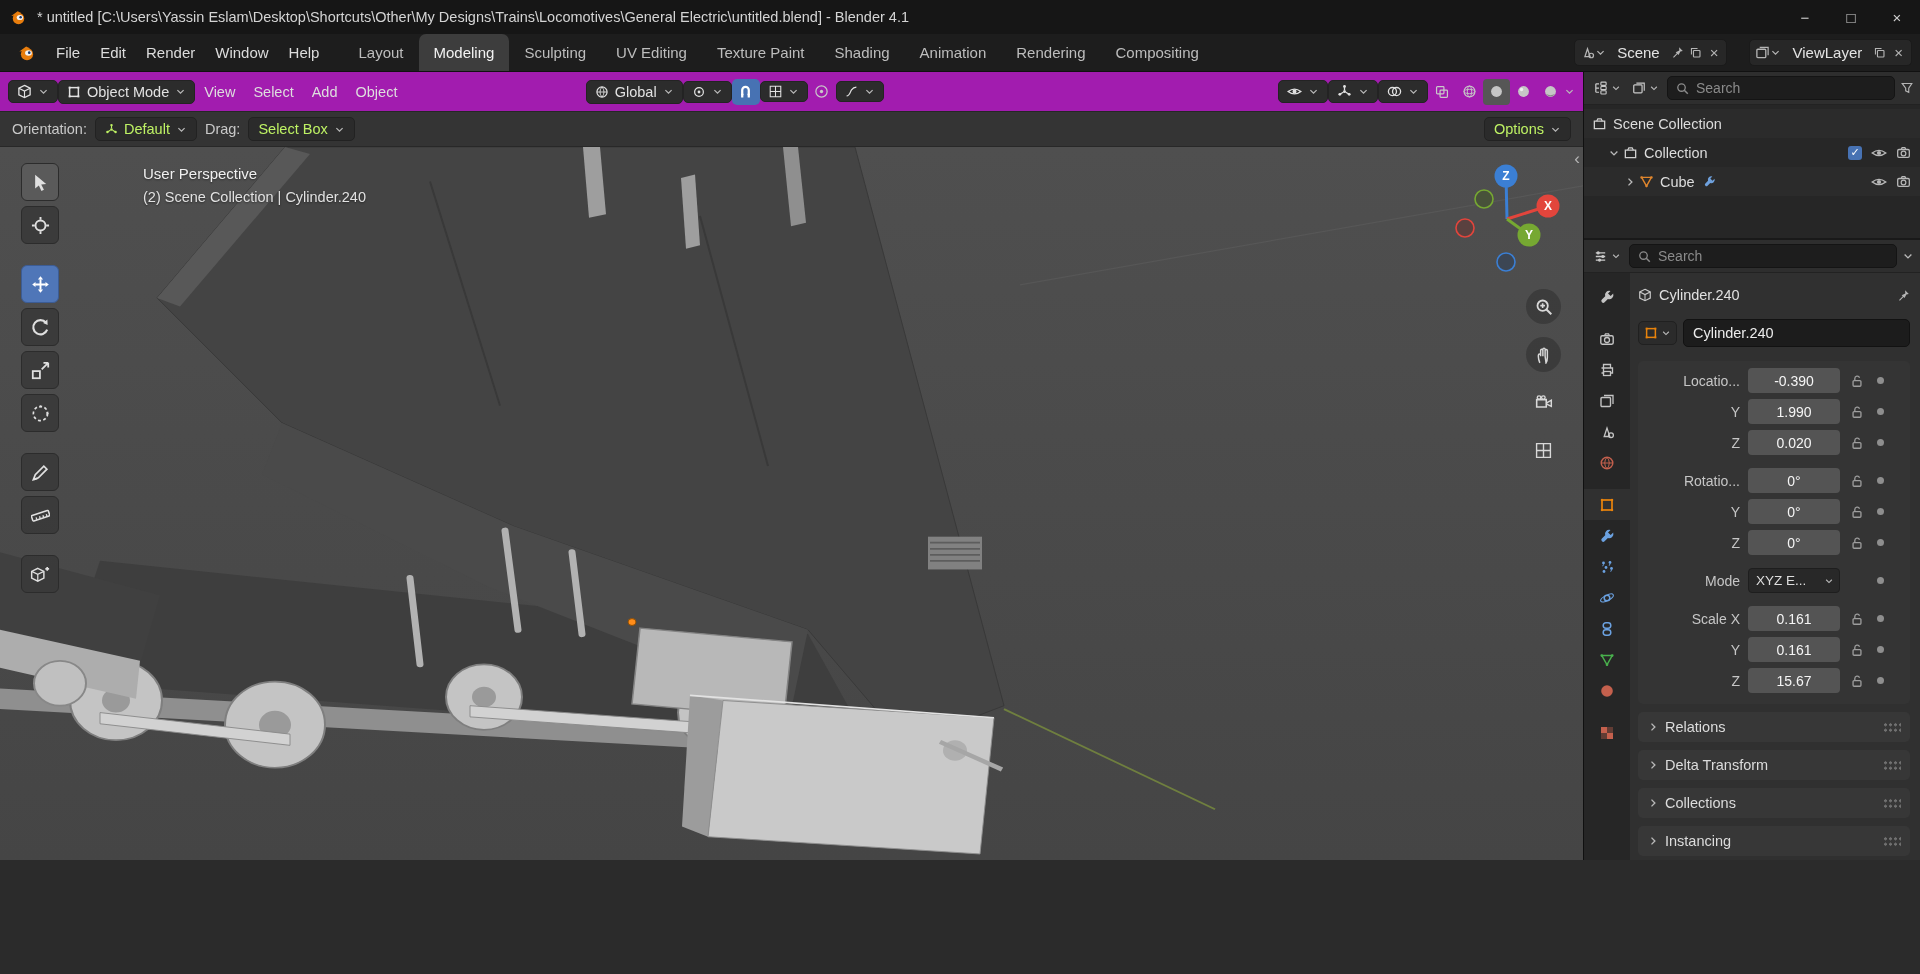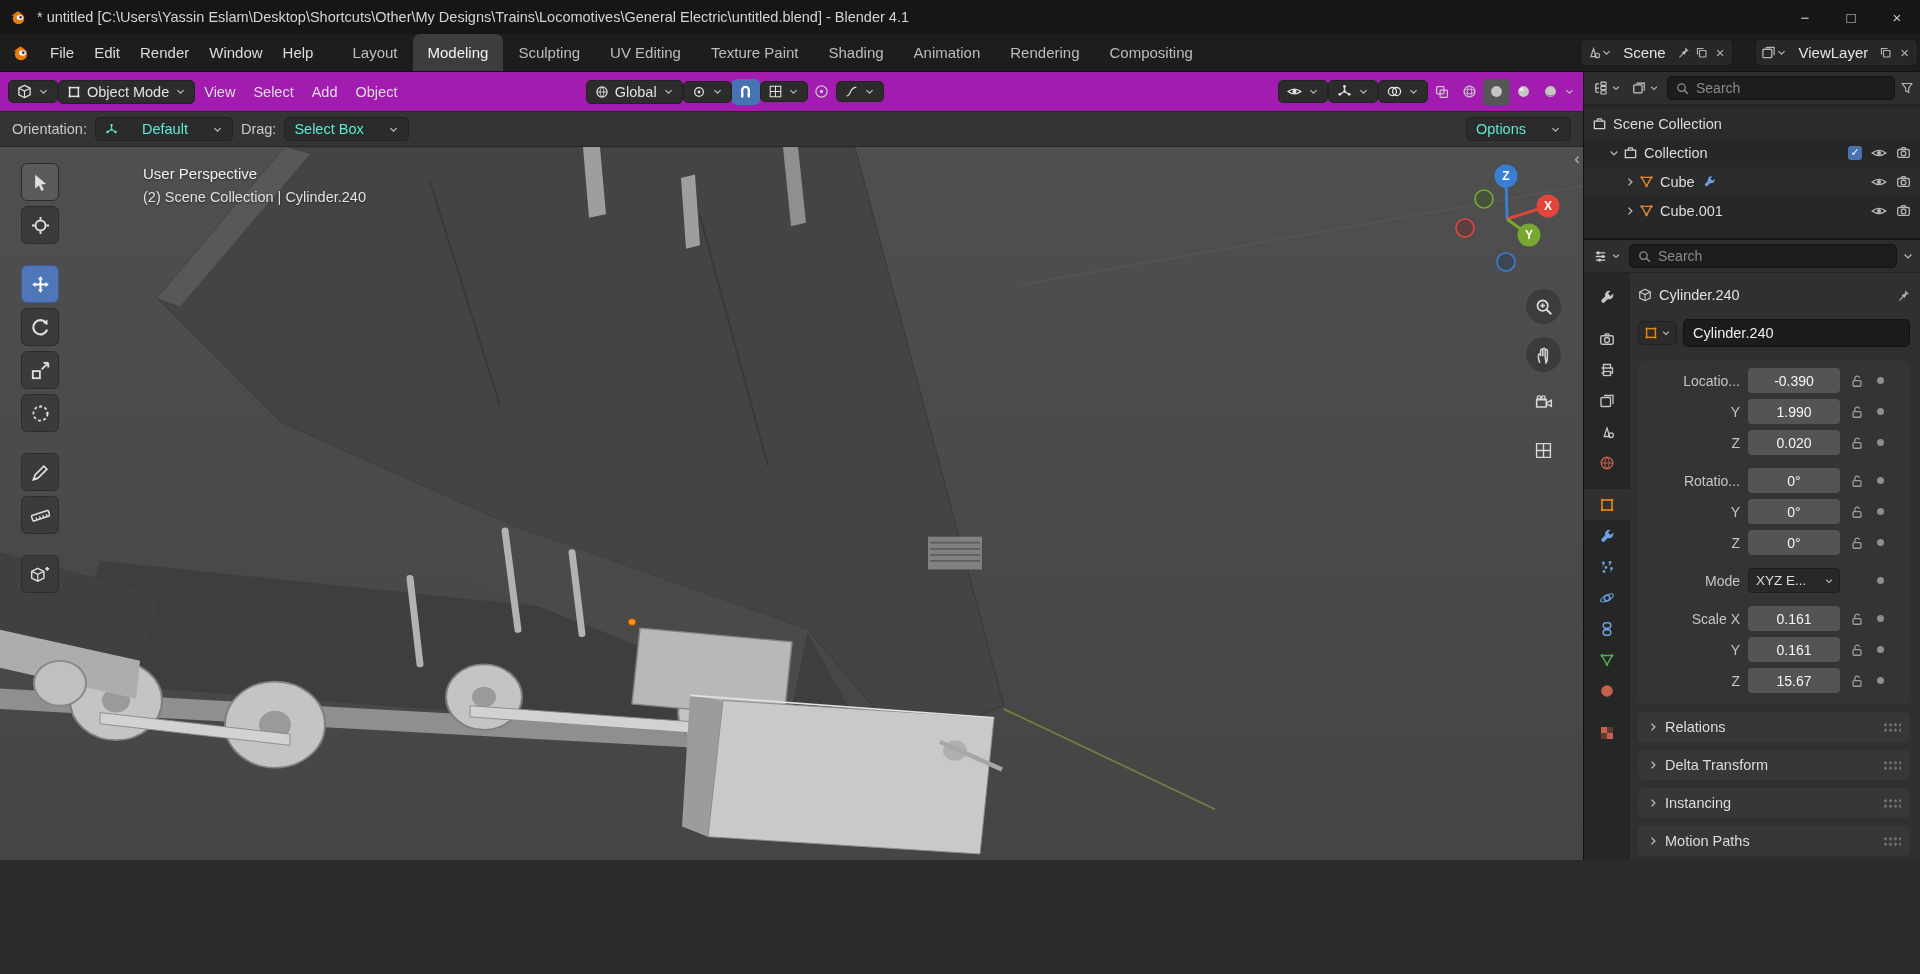--- a/index.html
+++ b/index.html
@@ -9,21 +9,21 @@
   [data-interactable="true"]{cursor:pointer}
   .app{width:1920px;height:860px;display:flex;flex-direction:column}
 
   
   .titlebar{height:34px;background:#161616;display:flex;align-items:center;flex:none;padding-left:10px}
   .titlebar .ttext{color:#d4d4d4;font-size:14.5px;margin-left:10px;white-space:nowrap;overflow:hidden}
   .win-controls{margin-left:auto;display:flex;height:100%}
   .win-btn{width:46px;height:100%;display:flex;align-items:center;justify-content:center;color:#cfcfcf;font-size:15px}
 
   
-  .topbar{height:38px;background:#1d1d1d;display:flex;align-items:center;flex:none;border-bottom:1px solid #111;padding:0 2px}
+  .topbar{height:38px;background:#1d1d1d;display:flex;align-items:center;flex:none;border-bottom:1px solid #111;padding:0 8px}
   .menu-item{padding:0 10px;height:100%;display:flex;align-items:center;color:#dcdcdc;white-space:nowrap}
   .ws-tabs{display:flex;height:100%;margin-left:14px;overflow:hidden}
   .ws-tab{padding:0 15px;display:flex;align-items:center;color:#bdbdbd;white-space:nowrap;border-radius:7px 7px 0 0}
   .ws-tab.active{background:#3d3d3d;color:#f2f2f2}
   .top-widgets{margin-left:auto;display:flex;align-items:center;gap:22px}
   .chipbar{display:flex;align-items:center;background:#272727;border:1px solid #1a1a1a;border-radius:5px;height:27px;padding:0 5px;gap:5px}
   .chipbar .name{color:#e3e3e3;padding:0 6px;white-space:nowrap}
   .icon-btn{display:flex;align-items:center;justify-content:center;color:#b5b5b5}
   .xglyph{color:#b5b5b5;font-size:15px;padding:0 3px}
 
@@ -35,21 +35,21 @@
   .vp-header{height:40px;background:#a21caf;border-bottom:1px solid #262626;display:flex;align-items:center;padding:12px 8px;font-size:14.5px}
   .hdr-chip{display:flex;align-items:center;gap:6px;background:#2c2c2c;border:1px solid #232323;border-radius:5px;padding:3px 8px;color:#e2e2e2;white-space:nowrap}
   .hdr-menu{padding:0 9px;color:#dedede}
   .tglbtn{width:28px;height:26px;border-radius:5px;display:flex;align-items:center;justify-content:center;color:#c9c9c9}
   .tglbtn.on{background:#4772b3;color:#fff}
   .sphbtn{width:27px;height:26px;display:flex;align-items:center;justify-content:center;color:#c6c6c6;border-radius:4px}
   .sphbtn.on{background:#565656}
   .sp1{flex:1}.sp2{flex:2.2}
   .vp-tools{height:35px;background:#343434;border-bottom:1px solid #282828;display:flex;align-items:center;padding:0 12px;gap:8px;font-size:14.5px}
   .lbl{color:#c9c9c9;white-space:nowrap}
-  .tool-chip{display:flex;align-items:center;gap:24px;background:#2b2b2b;border:1px solid #222;border-radius:5px;padding:3px 9px;color:#5eead4;white-space:nowrap}
+  .tool-chip{display:flex;align-items:center;gap:6px;background:#2b2b2b;border:1px solid #222;border-radius:5px;padding:3px 9px;color:#bef264;white-space:nowrap}
   .vp-content{flex:1;position:relative;overflow:hidden;background:linear-gradient(#4f4f4f,#454545)}
   .scene{position:absolute;inset:0;width:100%;height:100%}
   .vp-text{position:absolute;left:143px;top:18px;text-shadow:0 1px 2px rgba(0,0,0,.45)}
   .vp-text .l1{color:#f0f0f0;font-size:15px}
   .vp-text .l2{color:#e2e2e2;font-size:14.5px;margin-top:7px}
   .left-toolbar{position:absolute;left:21px;top:16px;display:flex;flex-direction:column;gap:5px}
   .tool-btn{width:38px;height:38px;border-radius:6px;background:rgba(58,58,58,.92);border:1px solid #2c2c2c;display:flex;align-items:center;justify-content:center;color:#e0e0e0}
   .tool-btn.lite{background:#5a5a5a}
   .tool-btn.active{background:#4f76b8;border-color:#3c5c94;color:#fff}
   .tgap{height:11px}
@@ -787,39 +787,20 @@
             <span class="o-toggles" data-interactable="false">
               <span class="o-slot"></span>
               <svg class="i" width="16" height="16" style="color:#b8b8b8" data-interactable="true">
                   <use href="#sy-eye"></use>
                 </svg>
               <svg class="i" width="15" height="15" style="color:#b8b8b8" data-interactable="true">
                   <use href="#sy-cam"></use>
                 </svg>
             </span>
           </div>
-          <div class="o-row" data-interactable="true">
-            <span class="o-ind2"></span>
-            <svg class="i chev" width="12" height="12" data-interactable="true">
-                <use href="#sy-chevr"></use>
-              </svg>
-            <svg class="i" width="15" height="15" style="color:#e0862d;margin-left:3px" data-interactable="false">
-                <use href="#sy-tri"></use>
-              </svg>
-            <span class="o-lab" data-interactable="true">Cube.001</span>
-            <span class="o-toggles" data-interactable="false">
-              <span class="o-slot"></span>
-              <svg class="i" width="16" height="16" style="color:#b8b8b8" data-interactable="true">
-                  <use href="#sy-eye"></use>
-                </svg>
-              <svg class="i" width="15" height="15" style="color:#b8b8b8" data-interactable="true">
-                  <use href="#sy-cam"></use>
-                </svg>
-            </span>
-          </div>
         </div>
       </div>
 
       <div class="props" data-interactable="false">
         <div class="ed-header" data-interactable="false">
           <span class="ed-chip" data-interactable="true">
             <svg class="i" width="15" height="15" data-interactable="false">
                 <use href="#sy-sliders"></use>
               </svg>
             <svg class="i chev" width="10" height="10" data-interactable="false">
@@ -1089,20 +1070,27 @@
               <svg class="i chev" width="12" height="12" data-interactable="false">
                   <use href="#sy-chevr"></use>
                 </svg>
               <span data-interactable="false">Delta Transform</span>
               <span class="grip" data-interactable="true"></span>
             </div>
             <div class="cpanel" data-interactable="true">
               <svg class="i chev" width="12" height="12" data-interactable="false">
                   <use href="#sy-chevr"></use>
                 </svg>
+              <span data-interactable="false">Collections</span>
+              <span class="grip" data-interactable="true"></span>
+            </div>
+            <div class="cpanel" data-interactable="true">
+              <svg class="i chev" width="12" height="12" data-interactable="false">
+                  <use href="#sy-chevr"></use>
+                </svg>
               <span data-interactable="false">Instancing</span>
               <span class="grip" data-interactable="true"></span>
             </div>
             <div class="cpanel" data-interactable="true">
               <svg class="i chev" width="12" height="12" data-interactable="false">
                   <use href="#sy-chevr"></use>
                 </svg>
               <span data-interactable="false">Motion Paths</span>
               <span class="grip" data-interactable="true"></span>
             </div>

